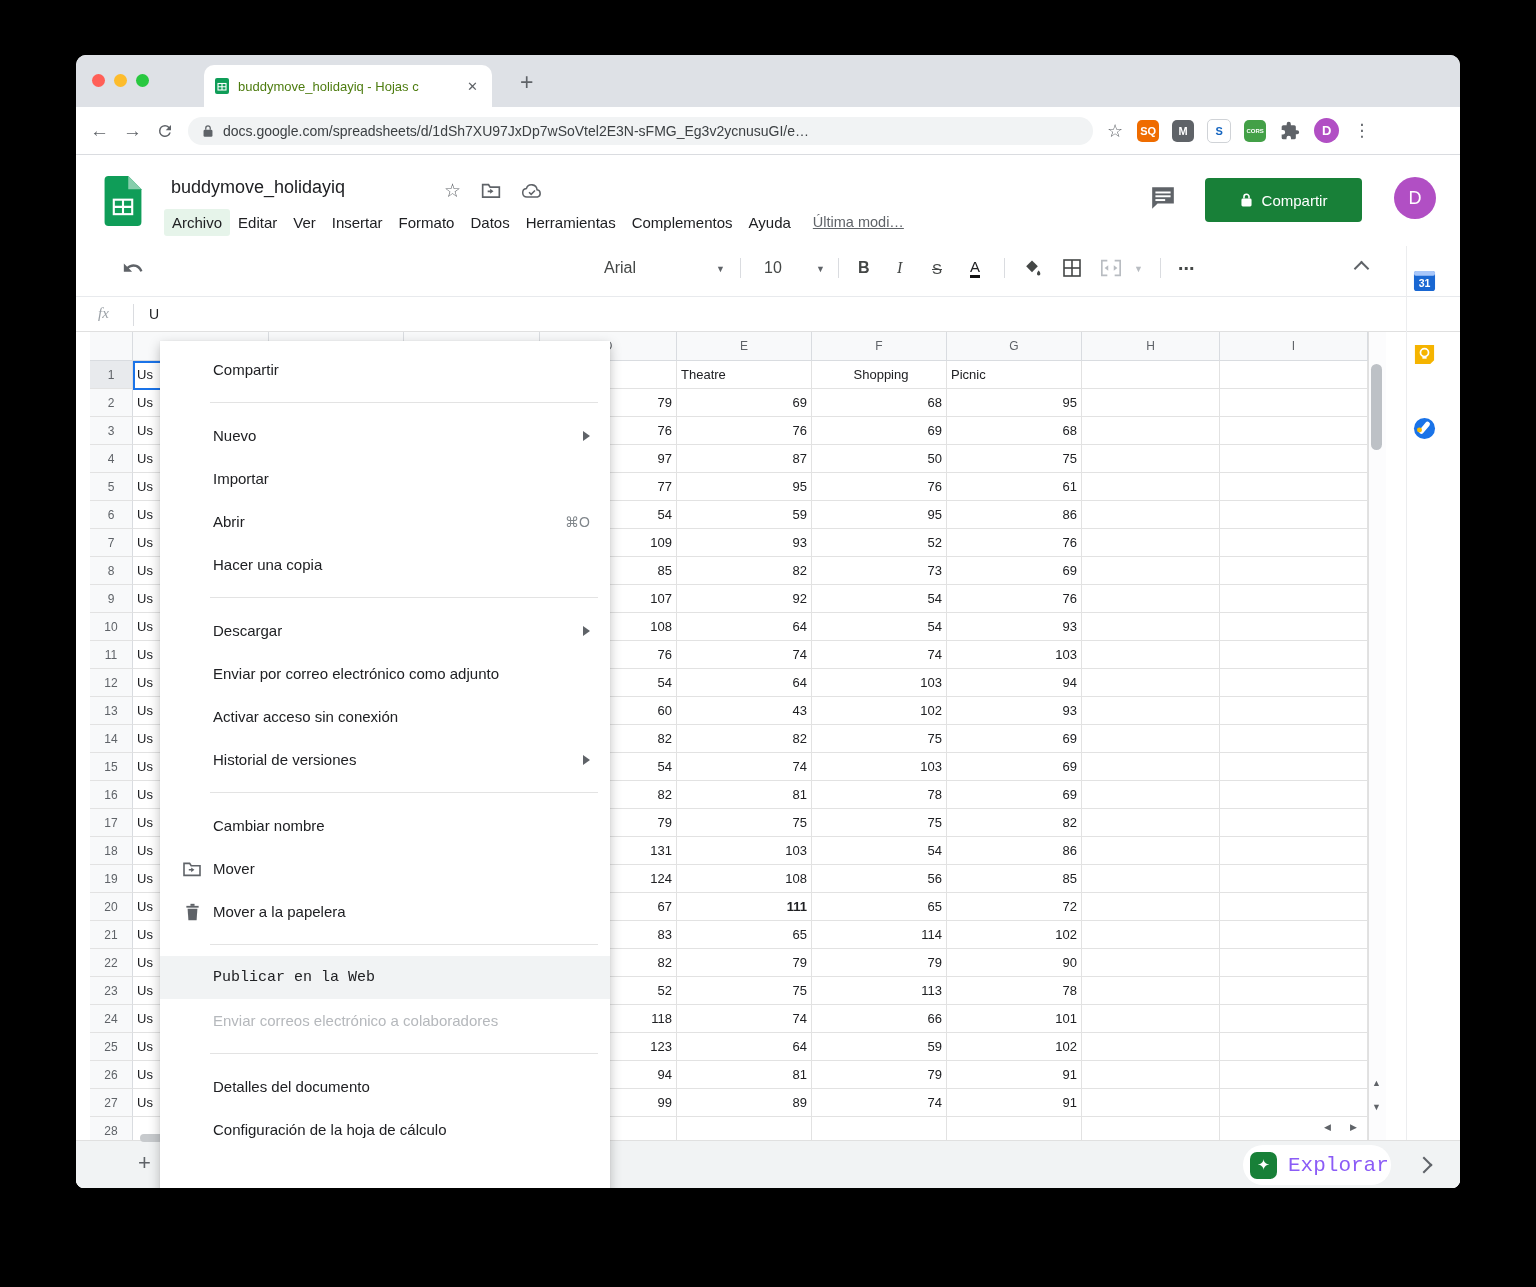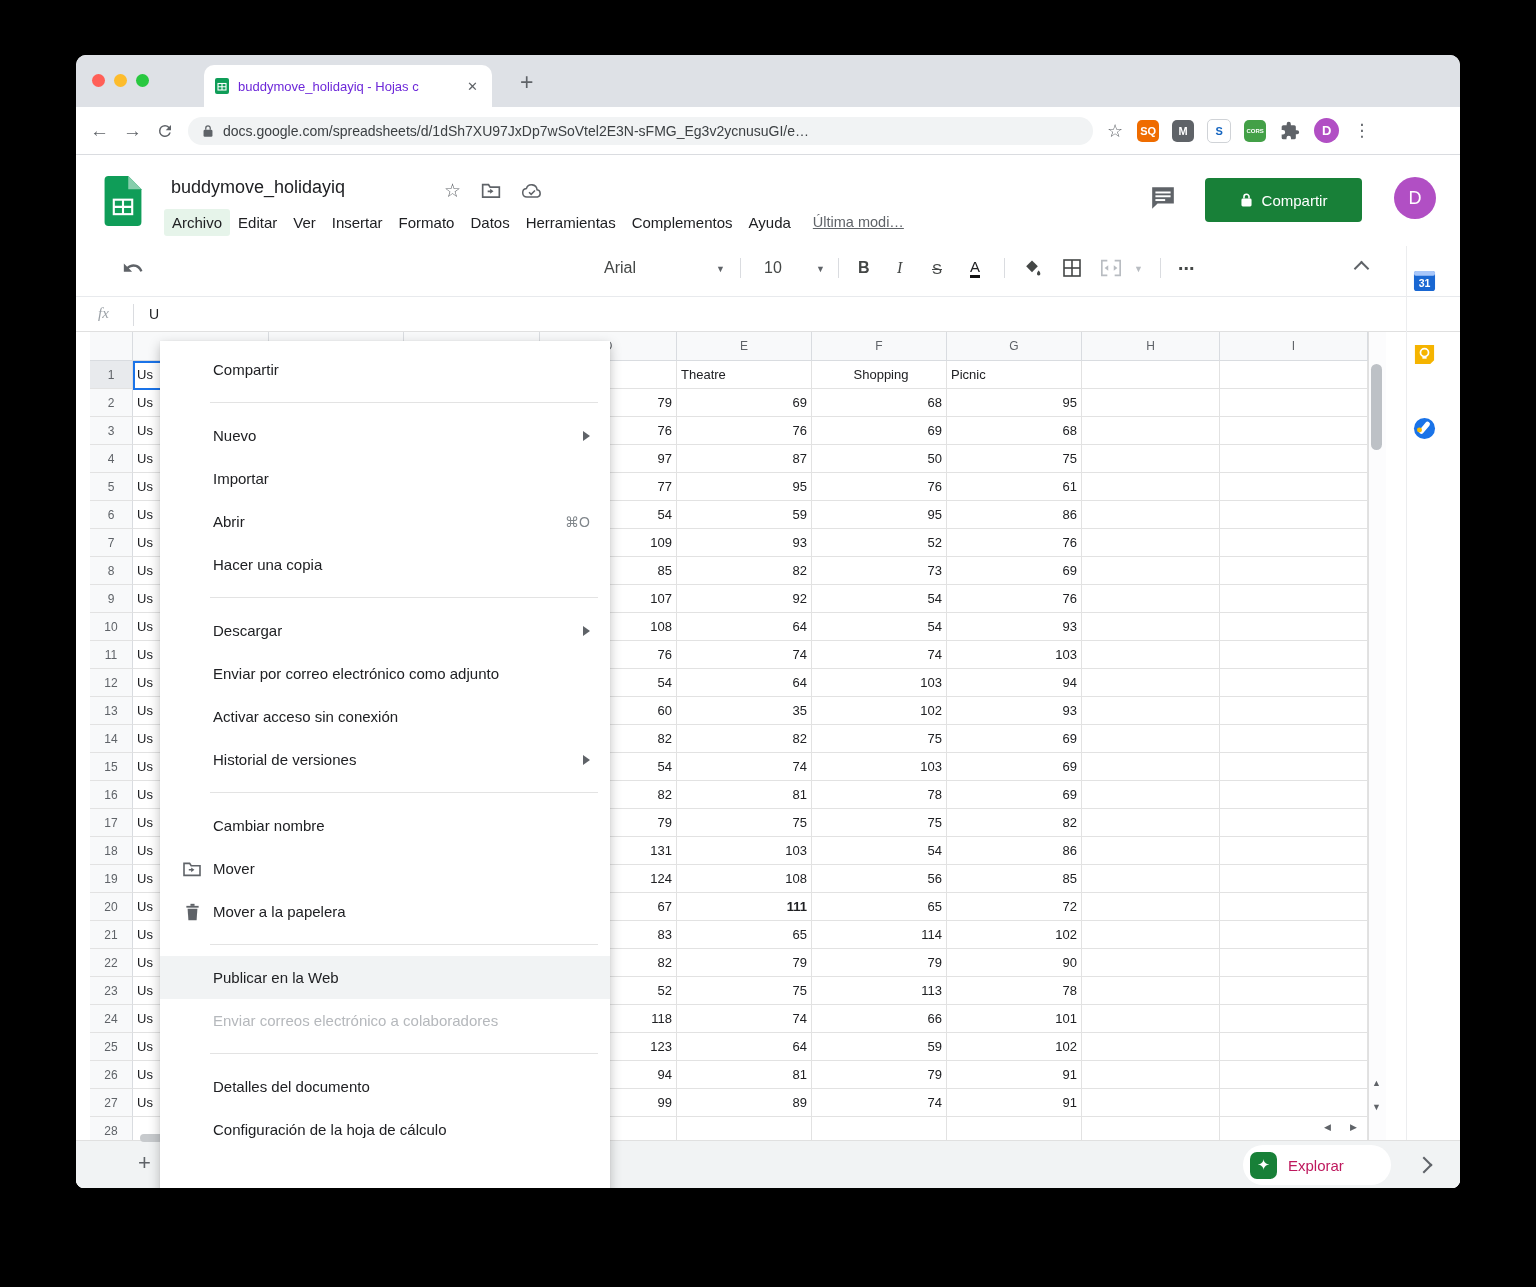--- a/index.html
+++ b/index.html
@@ -5,21 +5,21 @@
   html,body{margin:0;padding:0;background:#000;width:1536px;height:1287px;overflow:hidden;
     font-family:"Liberation Sans","DejaVu Sans",sans-serif;-webkit-font-smoothing:antialiased;}
   .window{position:absolute;left:76px;top:55px;width:1384px;height:1133px;background:#fff;
     border-radius:10px 10px 8px 8px;overflow:hidden;}
   
   .tabstrip{position:absolute;left:0;top:0;width:100%;height:52px;background:#DEE1E6;}
   .traffic{position:absolute;left:16px;top:19px;display:flex;gap:9px;}
   .light{width:13px;height:13px;border-radius:50%;}
   .tab{position:absolute;left:128px;top:10px;width:288px;height:42px;background:#fff;
     border-radius:10px 10px 0 0;display:flex;align-items:center;padding:0 10px;box-sizing:border-box;}
-  .tab-title{font-size:13px;color:#6d28d9;white-space:nowrap;overflow:hidden;flex:1;margin:0 8px;position:relative;}
+  .tab-title{font-size:13px;color:#4d7c0f;white-space:nowrap;overflow:hidden;flex:1;margin:0 8px;position:relative;}
   .tab-title .fade{position:absolute;right:0;top:0;width:26px;height:100%;background:linear-gradient(90deg,rgba(255,255,255,0),#fff);}
   .tab-close{font-size:13px;color:#5F6368;padding:2px 4px;}
   .newtab{position:absolute;left:444px;top:14px;font-size:23px;color:#5F6368;font-weight:300;}
   .btoolbar{position:absolute;left:0;top:52px;width:100%;height:48px;background:#fff;
     display:flex;align-items:center;padding:0 14px;box-sizing:border-box;gap:14px;border-bottom:1px solid #DADCE0;}
   .nav-glyph{font-size:19px;color:#5F6368;}
   .urlbar{flex:1;max-width:905px;height:28px;background:#F1F3F4;border-radius:14px;display:flex;
     align-items:center;padding:0 14px;gap:9px;box-sizing:border-box;}
   .url-text{font-size:14px;color:#3C4043;white-space:nowrap;overflow:hidden;}
   .star-glyph{font-size:18px;color:#5F6368;}
@@ -86,31 +86,31 @@
   .bottombar{position:absolute;left:0;top:984px;width:100%;height:48px;background:#F1F3F4;border-top:1px solid #E0E0E0;box-sizing:border-box;}
   .bb-plus{position:absolute;left:62px;top:9px;font-size:22px;color:#5F6368;font-weight:300;}
   .bb-burger{position:absolute;left:107px;top:15px;width:18px;height:14px;display:flex;flex-direction:column;justify-content:space-between;}
   .bb-burger div{height:3px;background:#5F6368;border-radius:1px;}
   .sheet-tab{position:absolute;left:157px;top:0;width:265px;height:47px;background:#fff;display:flex;
     align-items:center;justify-content:center;gap:10px;}
   .sheet-tab-label{font-size:14px;font-weight:bold;color:#188038;}
   .tab-caret{width:0;height:0;border-left:5px solid transparent;border-right:5px solid transparent;border-top:5px solid #188038;}
   .explore{position:absolute;left:1167px;top:4px;width:148px;height:40px;background:#fff;border-radius:20px;
     display:flex;align-items:center;gap:11px;padding-left:7px;box-sizing:border-box;}
-  .explore-label{font-size:15px;color:#be185d;}
+  .explore-label{font-size:21px;color:#8b5cf6;font-family:Liberation Mono, monospace;}
   .explore-badge{width:27px;height:27px;background:#188038;border-radius:7px;display:flex;align-items:center;justify-content:center;
     color:#fff;font-size:15px;}
   .chevron-right{position:absolute;left:1342px;top:18px;width:10px;height:10px;border-top:2px solid #5F6368;
     border-right:2px solid #5F6368;transform:rotate(45deg);}
   
   .file-menu{position:absolute;left:84px;top:185px;width:450px;height:902px;background:#fff;z-index:50;
     border-radius:0 0 8px 8px;box-shadow:0 4px 12px rgba(0,0,0,.25),0 0 1px rgba(0,0,0,.15);
     padding-top:7px;box-sizing:border-box;}
   .menu-item{height:43px;display:flex;align-items:center;position:relative;}
-  .menu-item.hl{background:#F1F3F4;}
+  .menu-item.hl{background:#F1F3F4;font-family:Liberation Mono, monospace;}
   .mi-icon{position:absolute;left:21px;width:22px;display:flex;justify-content:center;}
   .mi-label{margin-left:53px;font-size:15px;color:#202124;white-space:nowrap;}
   .menu-item.dis .mi-label{color:#B5B8BC;}
   .mi-right{position:absolute;right:20px;font-size:14px;color:#80868B;}
   .mi-sub{position:absolute;right:20px;width:0;height:0;border-top:5px solid transparent;
     border-bottom:5px solid transparent;border-left:7px solid #5F6368;}
   .menu-divider{height:1px;background:#E3E3E3;margin:11px 12px 11px 50px;}
 </style>
 </head>
 <body>
@@ -452,21 +452,21 @@
             <div class="g-cell num" style="width: 135px;">94</div>
             <div class="g-cell num" style="width: 138px;"></div>
             <div class="g-cell num" style="width: 148px;"></div>
           </div>
           <div class="g-row">
             <div class="g-num">13</div>
             <div class="g-cell txt" style="width: 136px;">Us</div>
             <div class="g-cell num" style="width: 135px;"></div>
             <div class="g-cell num" style="width: 136px;"></div>
             <div class="g-cell num" style="width: 137px;">60</div>
-            <div class="g-cell num" style="width: 135px;">35</div>
+            <div class="g-cell num" style="width: 135px;">43</div>
             <div class="g-cell num" style="width: 135px;">102</div>
             <div class="g-cell num" style="width: 135px;">93</div>
             <div class="g-cell num" style="width: 138px;"></div>
             <div class="g-cell num" style="width: 148px;"></div>
           </div>
           <div class="g-row">
             <div class="g-num">14</div>
             <div class="g-cell txt" style="width: 136px;">Us</div>
             <div class="g-cell num" style="width: 135px;"></div>
             <div class="g-cell num" style="width: 136px;"></div>

